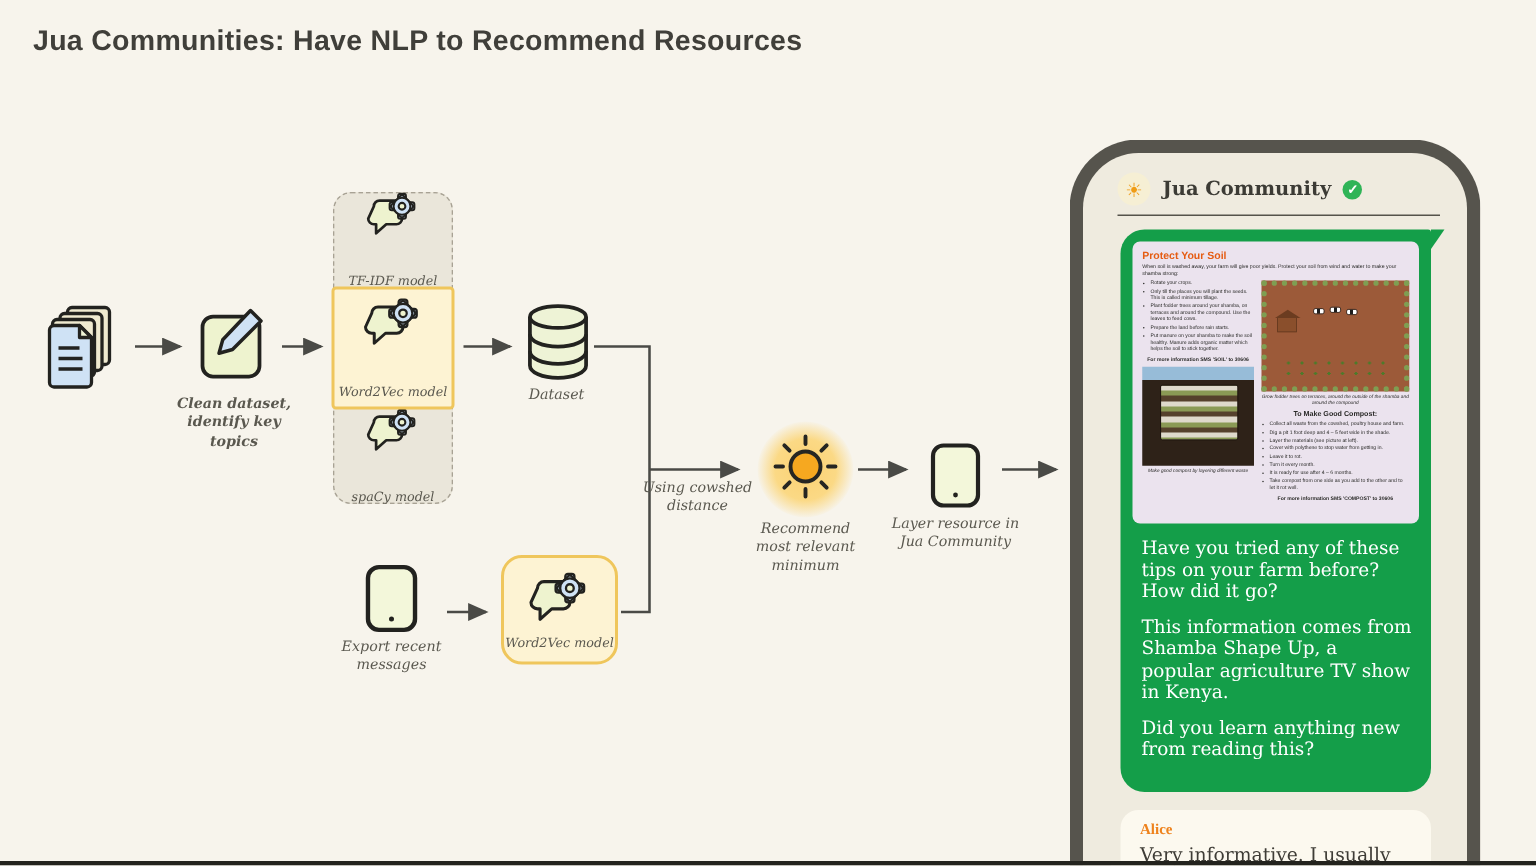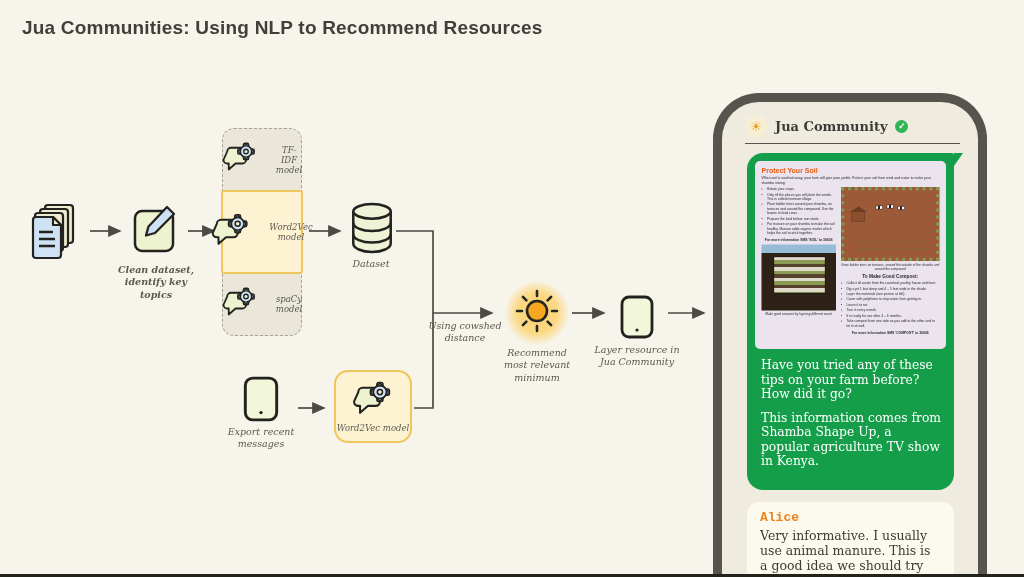--- a/index.html
+++ b/index.html
@@ -21,21 +21,21 @@
     position:absolute; font-family:"DejaVu Serif", serif; font-style:italic;
     font-size:9.5px; line-height:1.3; color:#5a584f; text-align:center;
     white-space:pre-line;
   }
 
   .models-group {
     position:absolute; left:222px; top:128px; width:80px; height:208px;
     background:#eae6da; border:1.5px dashed #a8a294; border-radius:12px;
     display:flex; flex-direction:column;
   }
-  .model-cell { display:flex; align-items:center; justify-content:center; gap:18px; }
+  .model-cell { display:flex; flex-direction:column; align-items:center; justify-content:center; gap:18px; }
   .model-cell .mlabel {
     font-family:"DejaVu Serif", serif; font-style:italic; font-size:8.5px; color:#5a584f; text-align:center;
   }
   .cell-a { height:62px; } .cell-c { height:62px; }
   .cell-b {
     height:84px; background:#fdf3d3; border:2px solid #efc65c; border-radius:3px;
     margin:0 -2px; z-index:2;
   }
 
   .w2v-box {
@@ -112,31 +112,31 @@
 
   .compost-img { height:132px; position:relative;
     background:linear-gradient(180deg,#97bcd8 0%,#97bcd8 13%,#2e2218 13%,#2e2218 100%); }
   .compost-layers { position:absolute; left:16%; right:14%; top:18%; height:56%;
     background:repeating-linear-gradient(180deg,#ded9cb 0 7px,#8a9a55 7px 14px,#55412c 14px 21px);
     border:1px solid #15100a; border-radius:3px; }
 
   .bubble-in {
     margin:12px 24px 0 25px; background:#fcf9ef; border-radius:12px; padding:8px 13px 10px 13px;
   }
-  .reply-author { color:#ee821c; font-family:Liberation Mono, monospace; font-weight:bold; font-size:13px; margin-bottom:3px; }
+  .reply-author { color:#ee821c; font-family:Liberation Serif, serif; font-weight:bold; font-size:10px; margin-bottom:3px; }
   .reply-text { color:#3e3c36; font-family:"DejaVu Serif", serif; font-size:12.5px; line-height:1.2; }
 
   .bottom-bar { position:absolute; left:0; bottom:0; width:1024px; height:3px; background:#23231e; }
 </style>
 </head>
 <body>
 
 <div class="stage">
 
-  <div class="diagram-title">Jua Communities: Using NLP to Recommend Resources</div>
+  <div class="diagram-title">Jua Communities: Have NLP to Recommend Resources</div>
 
   <svg class="connectors" viewBox="0 0 1024 577">
     <defs>
       <marker id="ah" markerWidth="9" markerHeight="8" refX="7" refY="3.5" orient="auto">
         <path d="M0,0 L8,3.5 L0,7 z" fill="#4a4a46"></path>
       </marker>
     </defs>
     <g stroke="#4a4a46" stroke-width="1.7" fill="none">
       <path d="M90,231 L120,231" marker-end="url(#ah)"></path>
       <path d="M188,231 L214,231" marker-end="url(#ah)"></path>
@@ -342,20 +342,21 @@
                 </ul>
               <div class="sms">For more information SMS 'COMPOST' to 30606</div>
             </div>
           </div>
         </div>
       </div>
 
       <div class="bubble-text">
         <p>Have you tried any of these tips on your farm before? How did it go?</p>
         <p>This information comes from Shamba Shape Up, a popular agriculture TV show in Kenya.</p>
+        <p>Did you learn anything new from reading this?</p>
       </div>
     </div>
 
     <div class="bubble-in">
       <div class="reply-author">Alice</div>
       <div class="reply-text">Very informative. I usually use animal manure. This is a good idea we should try</div>
     </div>
 
   </div>
 

